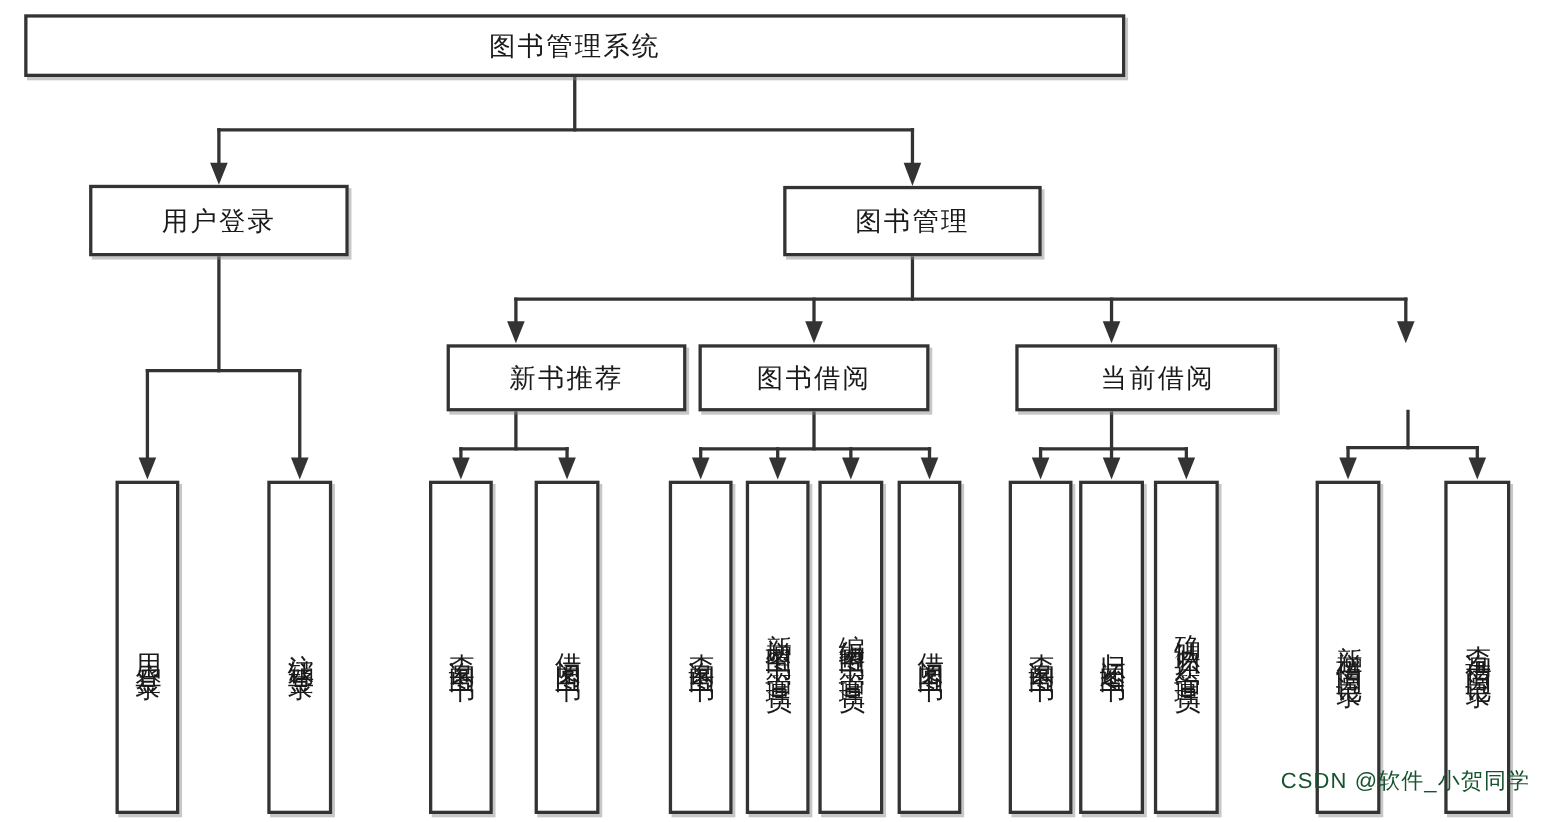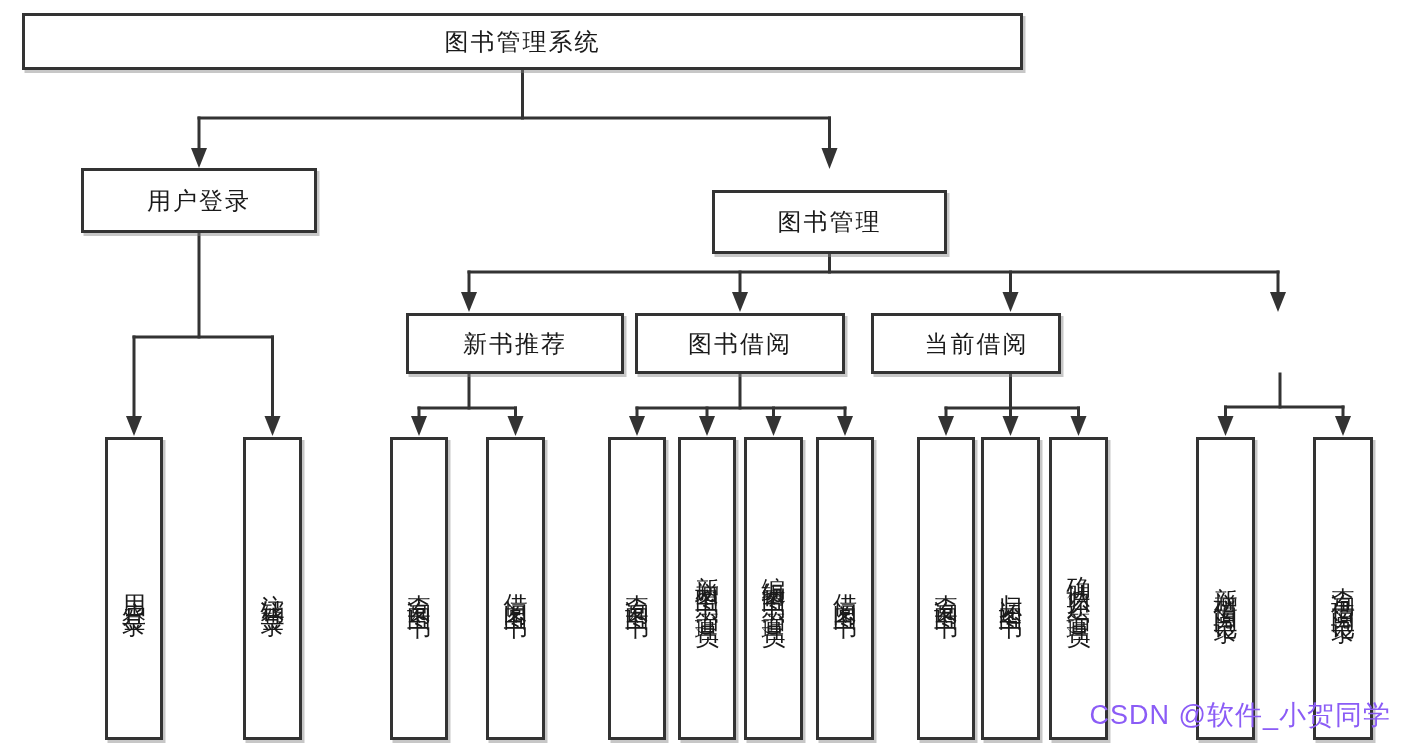--- a/index.html
+++ b/index.html
@@ -54,45 +54,45 @@
     text-orientation: mixed;
     font-size: 24px;
     color: #1a1a1a;
     letter-spacing: 7px;
     line-height: 1;
     white-space: nowrap;
   }
   
   #node-root            { left: 22px;   top: 13px;  width: 1001px; height: 57px; }
   #node-user-login      { left: 81px;   top: 168px; width: 236px;  height: 65px; }
-  #node-book-management { left: 712px;  top: 169px; width: 235px;  height: 64px; margin-top: 21px; }
+  #node-book-management { left: 712px;  top: 169px; width: 235px;  height: 64px; }
   #node-new-books       { left: 360px;  top: 313px; width: 218px;  height: 61px; margin-left: 46px; }
   #node-book-borrow     { left: 635px;  top: 313px; width: 210px;  height: 61px; align-items: center; }
-  #node-current-borrow  { left: 871px;  top: 313px; width: 190px;  height: 61px; padding-left: 21px; }
+  #node-current-borrow  { left: 923px;  top: 313px; width: 238px;  height: 61px; padding-left: 21px; }
   #node-borrow-records  { left: 1172px; top: 313px; width: 218px;  height: 61px; }
   
   #leaf-ul-1 { left: 105px;  width: 58px; }
   #leaf-ul-2 { left: 243px;  width: 59px; }
   #leaf-nb-1 { left: 390px;  width: 58px; }
   #leaf-nb-2 { left: 486px;  width: 59px; }
   #leaf-bb-1 { left: 608px;  width: 58px; }
   #leaf-bb-2 { left: 678px;  width: 58px; }
   #leaf-bb-3 { left: 744px;  width: 59px; }
   #leaf-bb-4 { left: 816px;  width: 58px; }
   #leaf-cb-1 { left: 917px;  width: 58px; }
   #leaf-cb-2 { left: 981px;  width: 59px; }
   #leaf-cb-3 { left: 1049px; width: 59px; }
   #leaf-br-1 { left: 1196px; width: 59px; }
   #leaf-br-2 { left: 1313px; width: 60px; }
   #watermark {
     position: absolute;
     right: 14px;
-    bottom: 14px;
-    font-size: 27px;
-    color: #8b5cf6;
+    bottom: 24px;
+    font-size: 20px;
+    color: #14532d;
     letter-spacing: 1px;
     white-space: nowrap;
   }
 </style>
 </head>
 <body>
 
 <div id="stage">
 
   <svg id="connectors" viewBox="0 0 1405 747" xmlns="http://www.w3.org/2000/svg">

